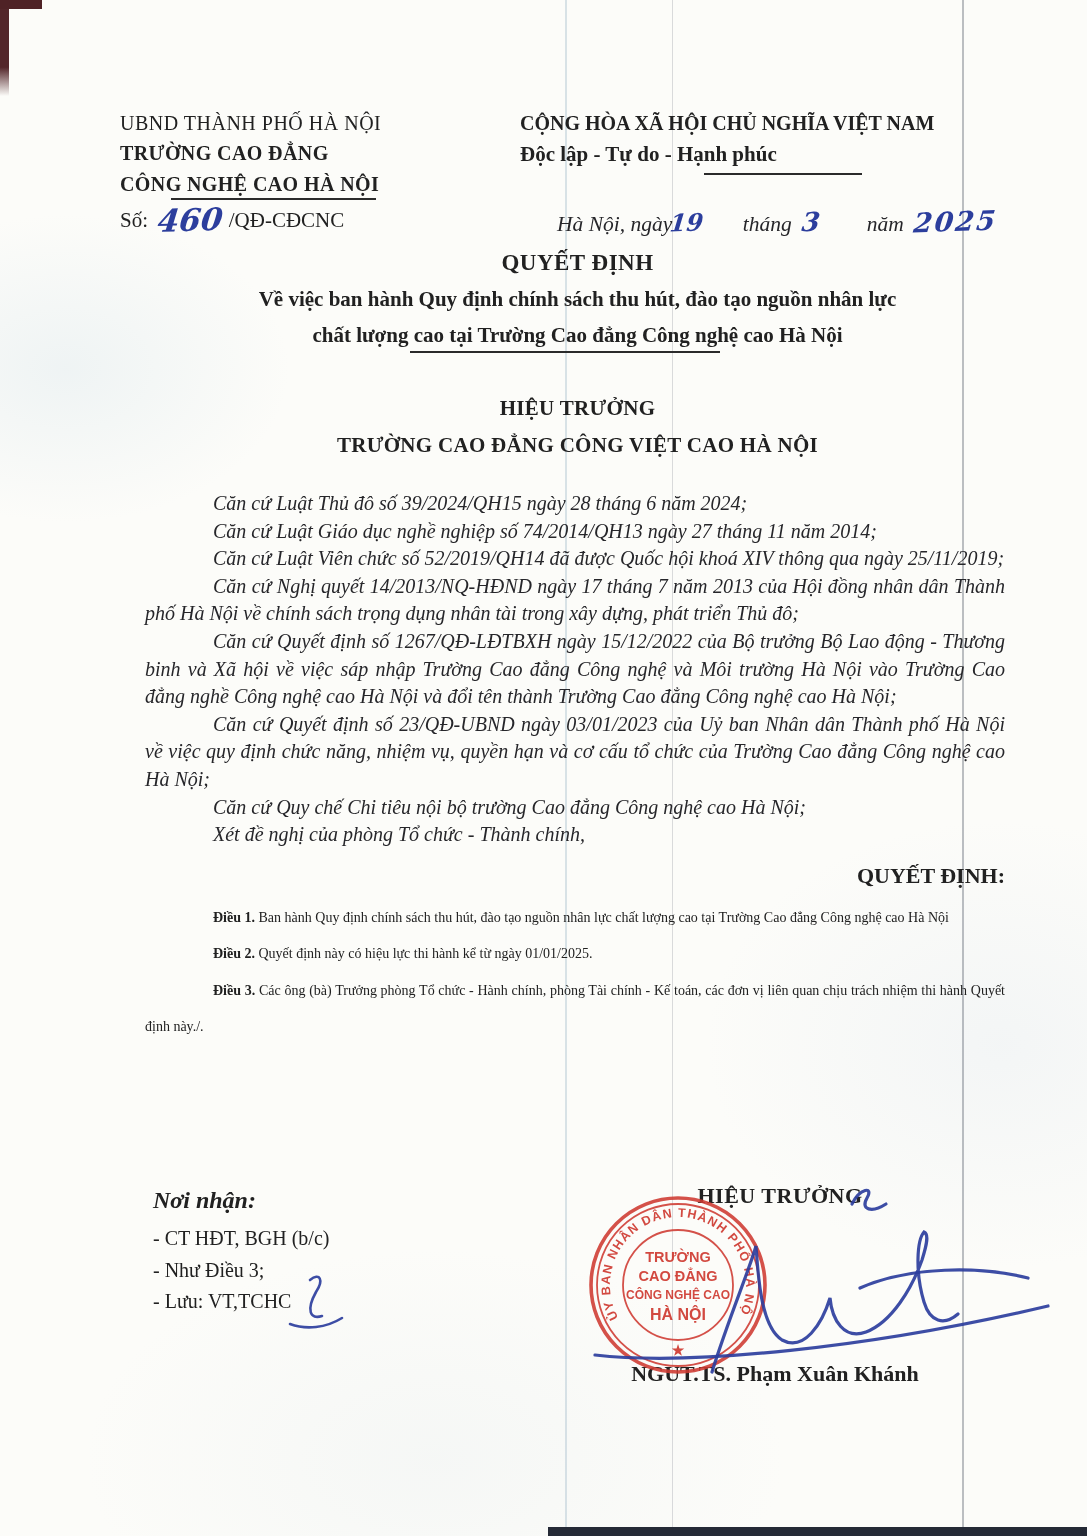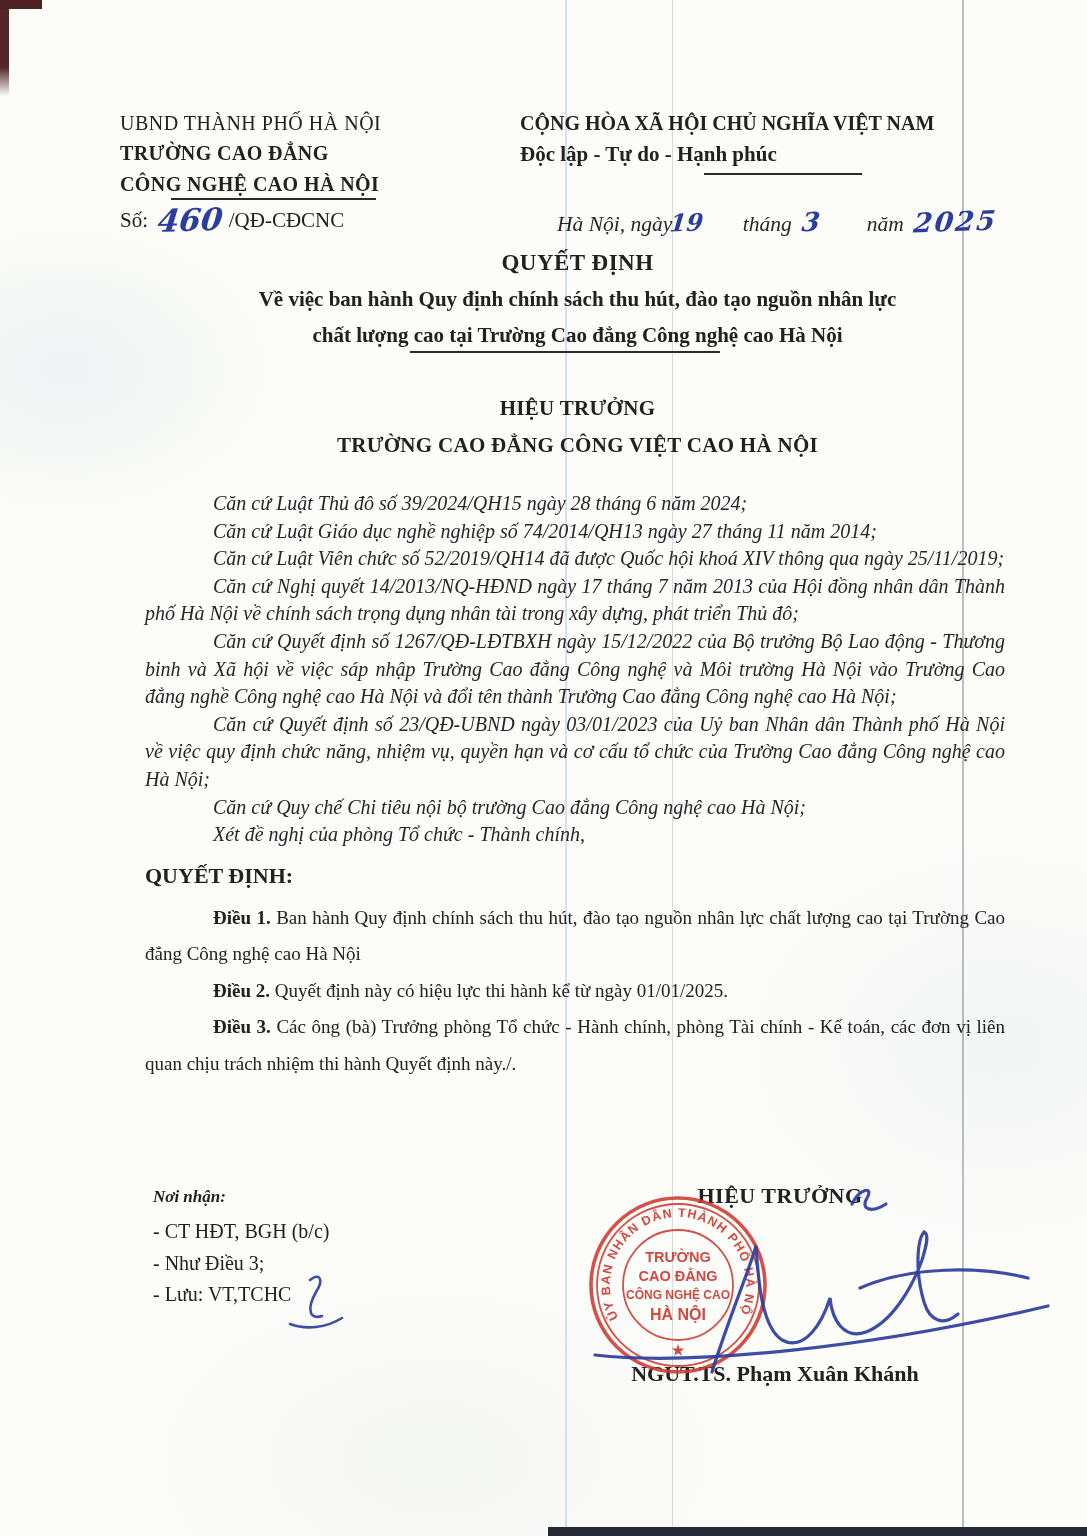--- a/index.html
+++ b/index.html
@@ -52,26 +52,26 @@
   .t-sub{font-size:21px;font-weight:bold;line-height:36px;}
 
   .authority{left:95px;top:390px;width:965px;text-align:center;}
   .authority .t-sub{line-height:37px;letter-spacing:.3px;}
 
   .body-text{left:145px;top:462px;width:860px;margin-top:28px;}
   .recital{
     margin:0;font-style:italic;font-size:20px;line-height:27.6px;
     text-indent:68px;text-align:justify;color:#26262a;
   }
-  .decision-heading{text-align:left;font-size:22px;font-weight:bold;margin:14px 0 11px 0;}
-  .article{margin:0;font-size:19px;line-height:36.5px;text-indent:68px;text-align:justify;}
+  .decision-heading{text-align:right;font-size:22px;font-weight:bold;margin:14px 0 11px 0;}
+  .article{margin:0;font-size:14px;line-height:36.5px;text-indent:68px;text-align:justify;}
   .art-label{font-weight:bold;}
 
   .footer-left{left:153px;top:1187px;width:340px;}
-  .noinhan{font-size:17px;font-weight:bold;font-style:italic;margin-bottom:9px;}
+  .noinhan{font-size:24px;font-weight:bold;font-style:italic;margin-bottom:9px;}
   .recipient{font-size:20px;line-height:31.5px;}
 
   .signer-title{left:630px;top:1183px;width:300px;text-align:center;font-size:22px;font-weight:bold;letter-spacing:.5px;}
   .signer-name{left:553px;top:1361px;width:444px;text-align:center;font-size:22px;font-weight:bold;}
 
   svg.overlay{position:absolute;}
   .sig-stroke{fill:none;stroke:#2c3e9d;stroke-width:3.2;stroke-linecap:round;opacity:.92;}
   .stamp-center{font-family:"Liberation Sans",sans-serif;font-weight:bold;fill:#cf3a31;text-anchor:middle;}
   .stamp-ring{font-family:"Liberation Sans",sans-serif;font-weight:bold;fill:#cf3a31;letter-spacing:1.2px;}
 </style>

